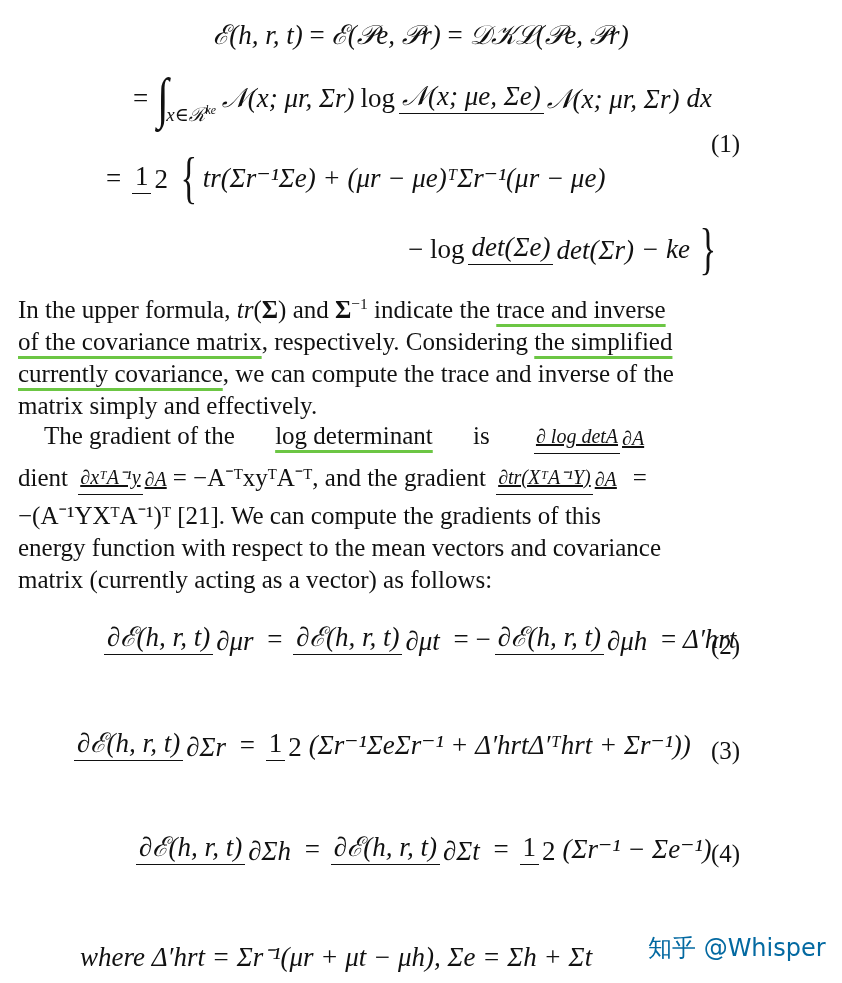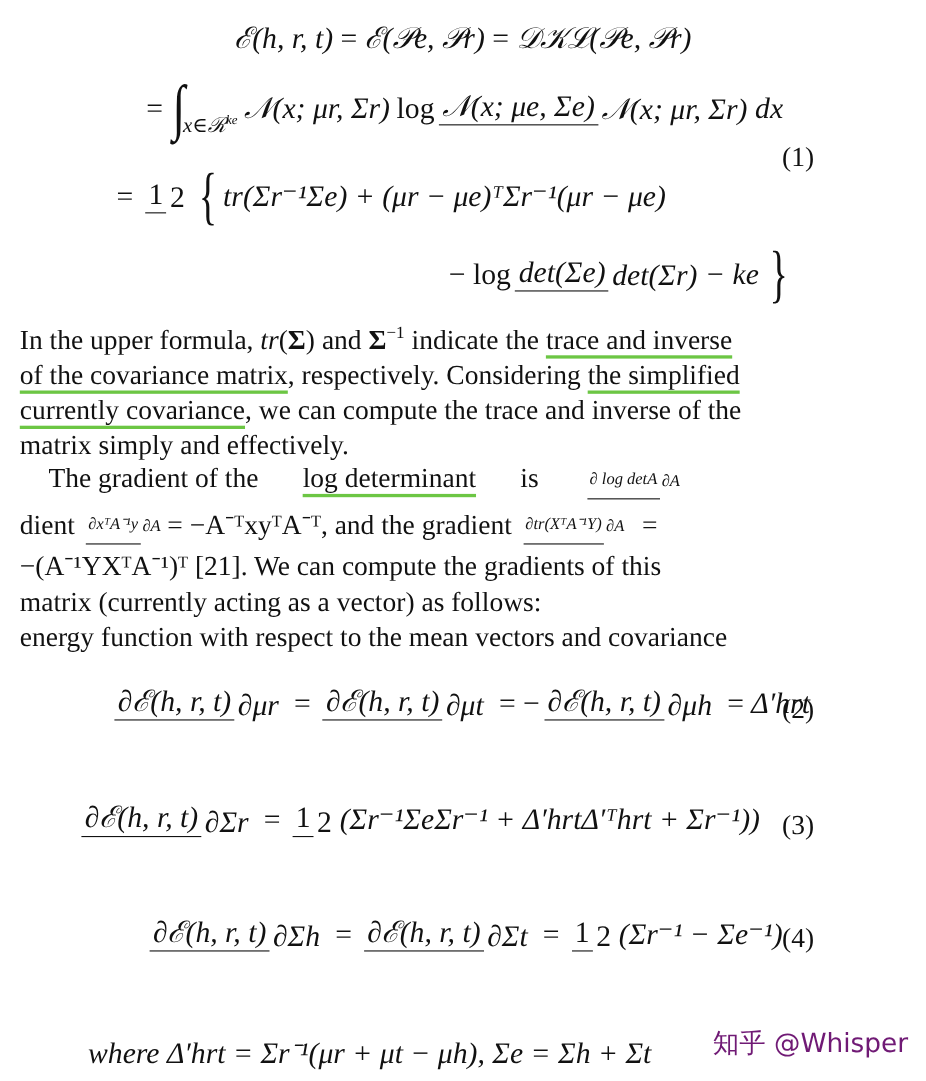--- a/index.html
+++ b/index.html
@@ -6,29 +6,29 @@
   body { width:842px; height:983px; position:relative; overflow:hidden;
          font-family:"Liberation Serif","DejaVu Serif",serif; color:#111; }
   .abs { position:absolute; white-space:nowrap; }
   .m { font-family:"Liberation Serif","DejaVu Serif",serif; font-size:27px; line-height:1;margin-top:12px; }
   .i { font-style:italic; }
   .bs { font-weight:bold; font-style:normal; }
   sub, sup { font-size:62%; line-height:0; }
   .frac { display:inline-flex; flex-direction:row; align-items:center; vertical-align:middle; margin:0 4px; }
   .frac .num { padding:0 3px 3px 3px; border-bottom:1.3px solid #111; }
   .frac .den { padding:3px 3px 0 3px; }
-  .frac.small { font-size:15px; }
+  .frac.small { font-size:20px;text-decoration:underline; }
   .frac.small .num { padding:0 2px 1px 2px; border-bottom:1px solid #111; }
   .frac.small .den { padding:1px 2px 0 2px; }
   .eqno { font-family:"Liberation Serif",serif; font-size:25px; }
   .para { font-family:"Liberation Serif",serif; font-size:25px; line-height:32px; }
   .ul { text-decoration:underline; text-decoration-color:#6cc644; text-decoration-thickness:3px; text-underline-offset:6px; }
   .brace { font-size:58px; font-weight:200; line-height:1; transform:scaleX(0.6); display:inline-block; }
   .integral { font-size:56px; font-style:italic; line-height:1; display:inline-block; transform:scaleX(0.75); }
-  .watermark { color:#701a75; font-family:"DejaVu Sans","Liberation Sans",sans-serif; font-size:24px; }
+  .watermark { color:#0369a1; font-family:"DejaVu Sans","Liberation Sans",sans-serif; font-size:24px; }
 </style>
 </head>
 <body>
 
 <div class="abs m" style="left:213px; top:10px;">
   <span class="i">ℰ(h, r, t)</span>
   <span> = </span>
   <span class="i">ℰ(𝒫e, 𝒫r)</span>
   <span> = </span>
   <span class="i">𝒟𝒦ℒ(𝒫e, 𝒫r)</span>
@@ -93,22 +93,22 @@
       <span class="den">∂A</span>
     </span>
     <span style="white-space:pre;">= −A⁻ᵀxyᵀA⁻ᵀ, and the gradient </span>
     <span class="frac small i">
       <span class="num">∂tr(XᵀA⁻¹Y)</span>
       <span class="den">∂A</span>
     </span>
     <span style="margin-left:10px;">=</span>
   </div>
   <div>−(A⁻¹YXᵀA⁻¹)ᵀ [21]. We can compute the gradients of this</div>
+  <div>energy function with respect to the mean vectors and covariance</div>
   <div>matrix (currently acting as a vector) as follows:</div>
-  <div>energy function with respect to the mean vectors and covariance</div>
 </div>
 
 <div class="abs m" style="left:100px; top:612px; display:flex; align-items:center;">
   <span class="frac i">
       <span class="num">∂ℰ(h, r, t)</span>
       <span class="den">∂μr</span>
     </span>
   <span>&nbsp;=&nbsp;</span>
   <span class="frac i">
       <span class="num">∂ℰ(h, r, t)</span>

